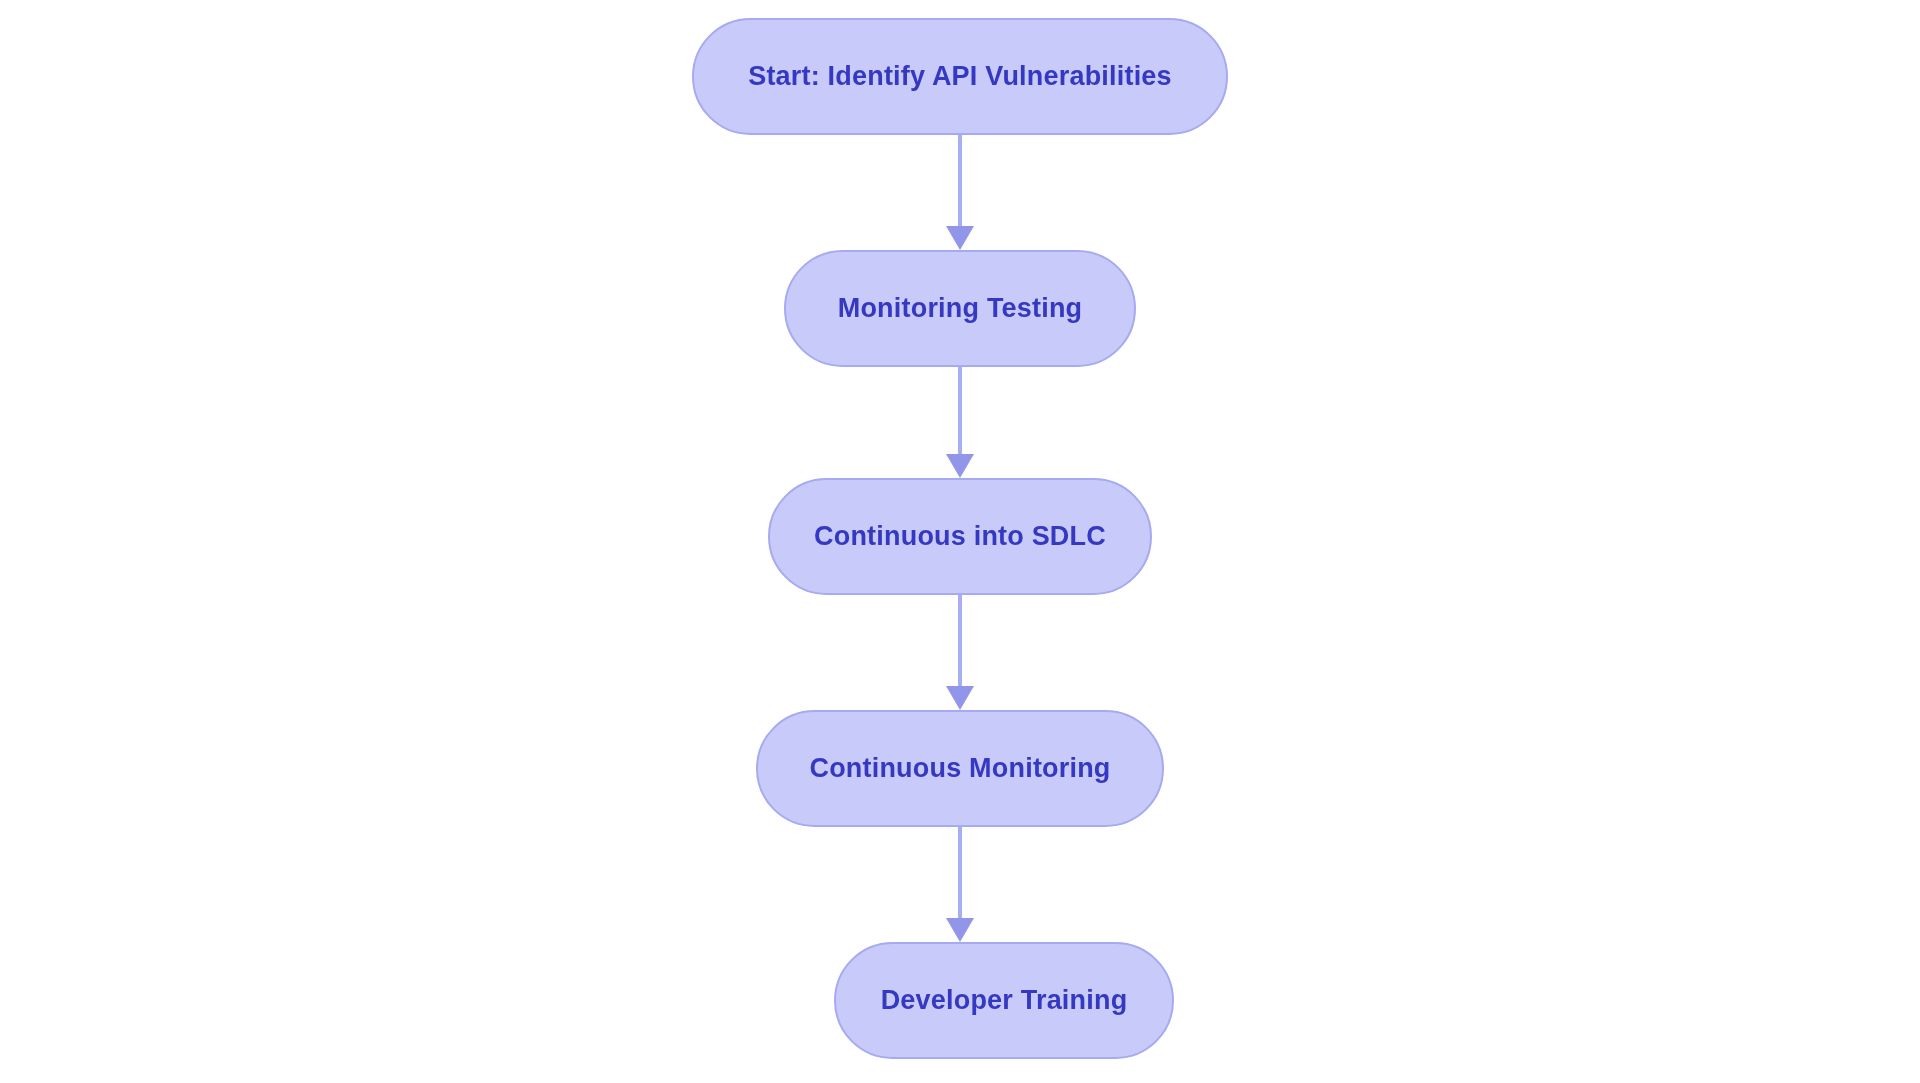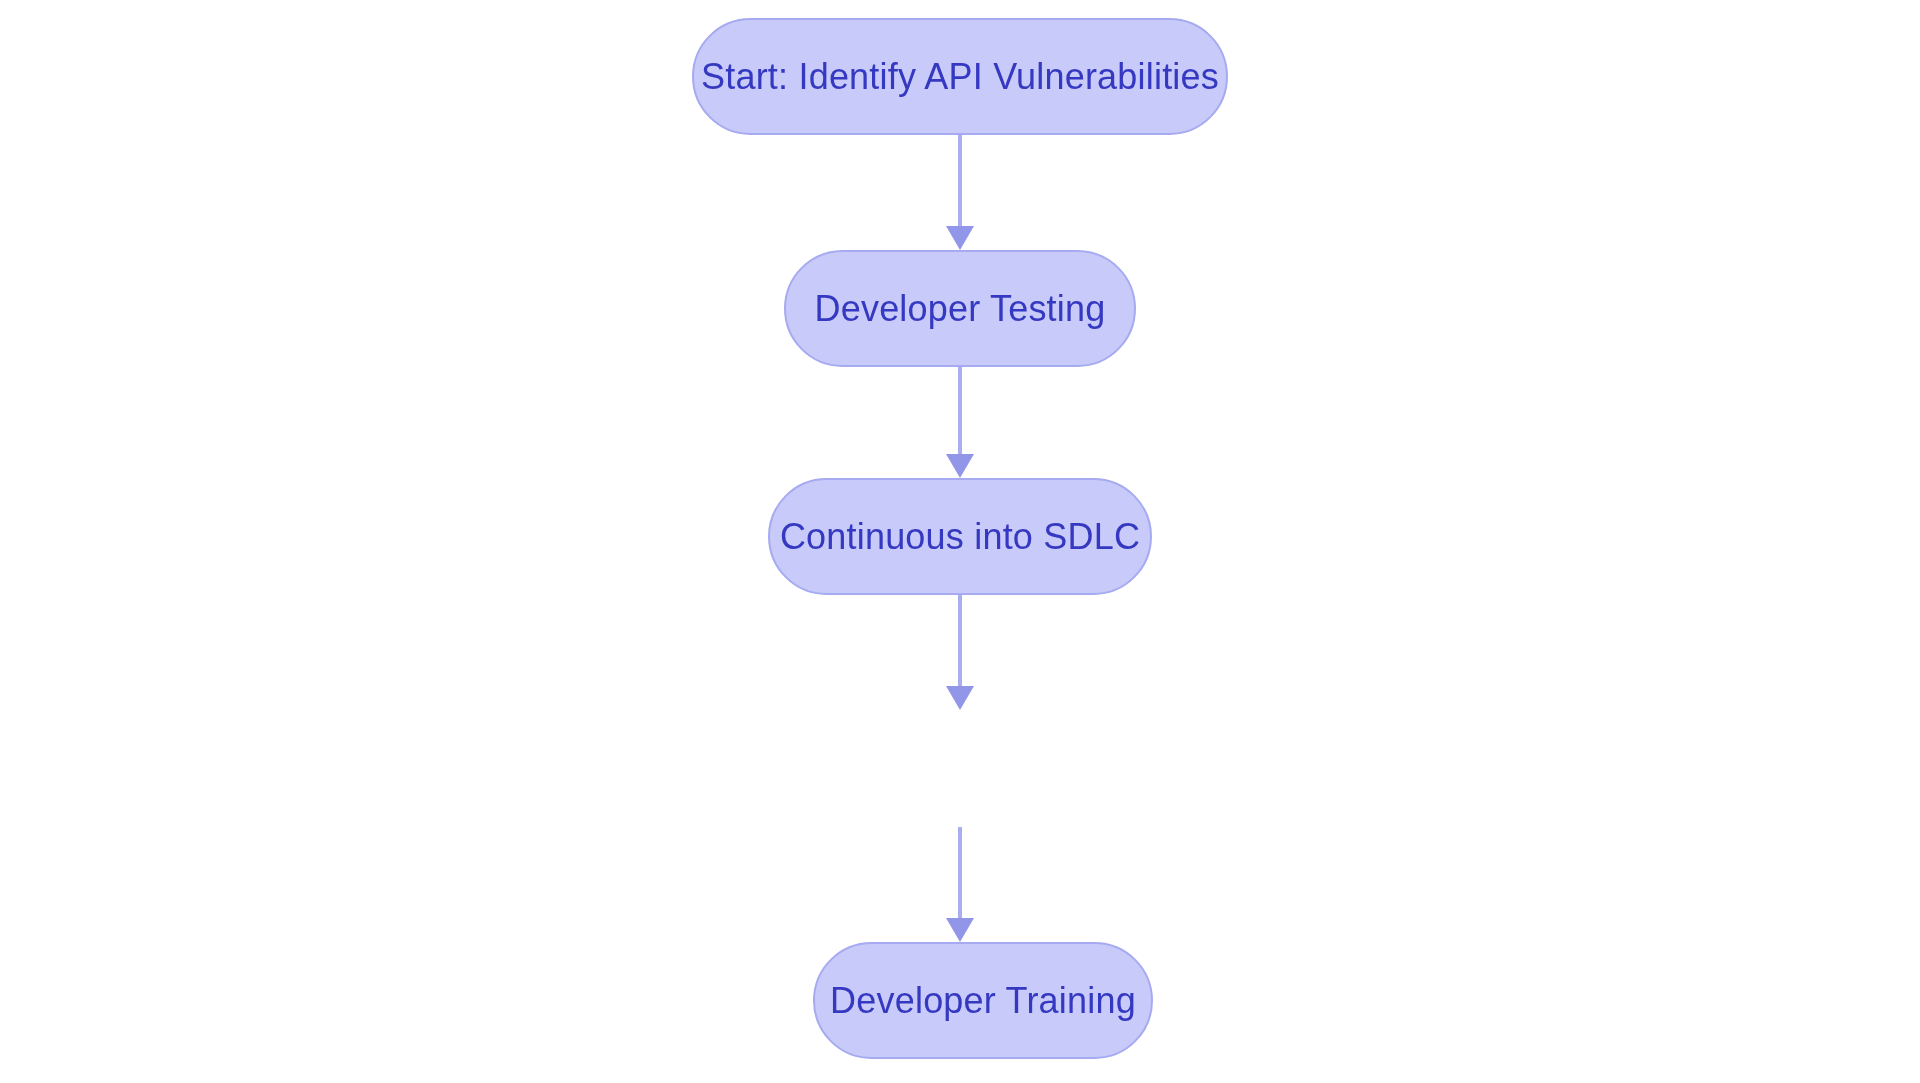--- a/index.html
+++ b/index.html
@@ -27,31 +27,31 @@
     height: 117px;
     background: var(--node-fill);
     border: 2px solid var(--node-border);
     border-radius: 58.5px;
     display: flex;
     align-items: center;
     justify-content: center;
   }
   .node-label {
     color: var(--node-text);
-    font-size: 36px;
-    font-weight: 400;
+    font-size: 27px;
+    font-weight: 700;
     letter-spacing: 0.2px;
     white-space: nowrap;
     text-align: right;
   }
   .node-start                 { left: 692px; top: 18px;  width: 536px; }
   .node-automated-testing     { left: 784px; top: 250px; width: 352px; }
   .node-integration-sdlc      { left: 768px; top: 478px; width: 384px; }
   .node-continuous-monitoring { left: 756px; top: 710px; width: 408px; }
-  .node-developer-training    { left: 813px; top: 942px; width: 340px; }
+  .node-developer-training    { left: 834px; top: 942px; width: 340px; }
   .arrow {
     position: absolute;
     left: 946px;          
     width: 28px;
     display: flex;
     flex-direction: column;
     align-items: center;
   }
   .arrow-1 { top: 135px; height: 115px; }
   .arrow-2 { top: 367px; height: 111px; }
@@ -79,37 +79,40 @@
   <div class="node node-start">
     <span class="node-label">Start: Identify API Vulnerabilities</span>
   </div>
 
   <div class="arrow arrow-1">
     <div class="arrow-line"></div>
     <div class="arrow-head"></div>
   </div>
 
   <div class="node node-automated-testing">
-    <span class="node-label">Developer Testing</span>
+    <span class="node-label">Monitoring Testing</span>
   </div>
 
   <div class="arrow arrow-2">
     <div class="arrow-line"></div>
     <div class="arrow-head"></div>
   </div>
 
   <div class="node node-integration-sdlc">
     <span class="node-label">Continuous into SDLC</span>
   </div>
 
   <div class="arrow arrow-3">
     <div class="arrow-line"></div>
     <div class="arrow-head"></div>
   </div>
 
+  <div class="node node-continuous-monitoring">
+    <span class="node-label">Continuous Monitoring</span>
+  </div>
 
   <div class="arrow arrow-4">
     <div class="arrow-line"></div>
     <div class="arrow-head"></div>
   </div>
 
   <div class="node node-developer-training">
     <span class="node-label">Developer Training</span>
   </div>
 

